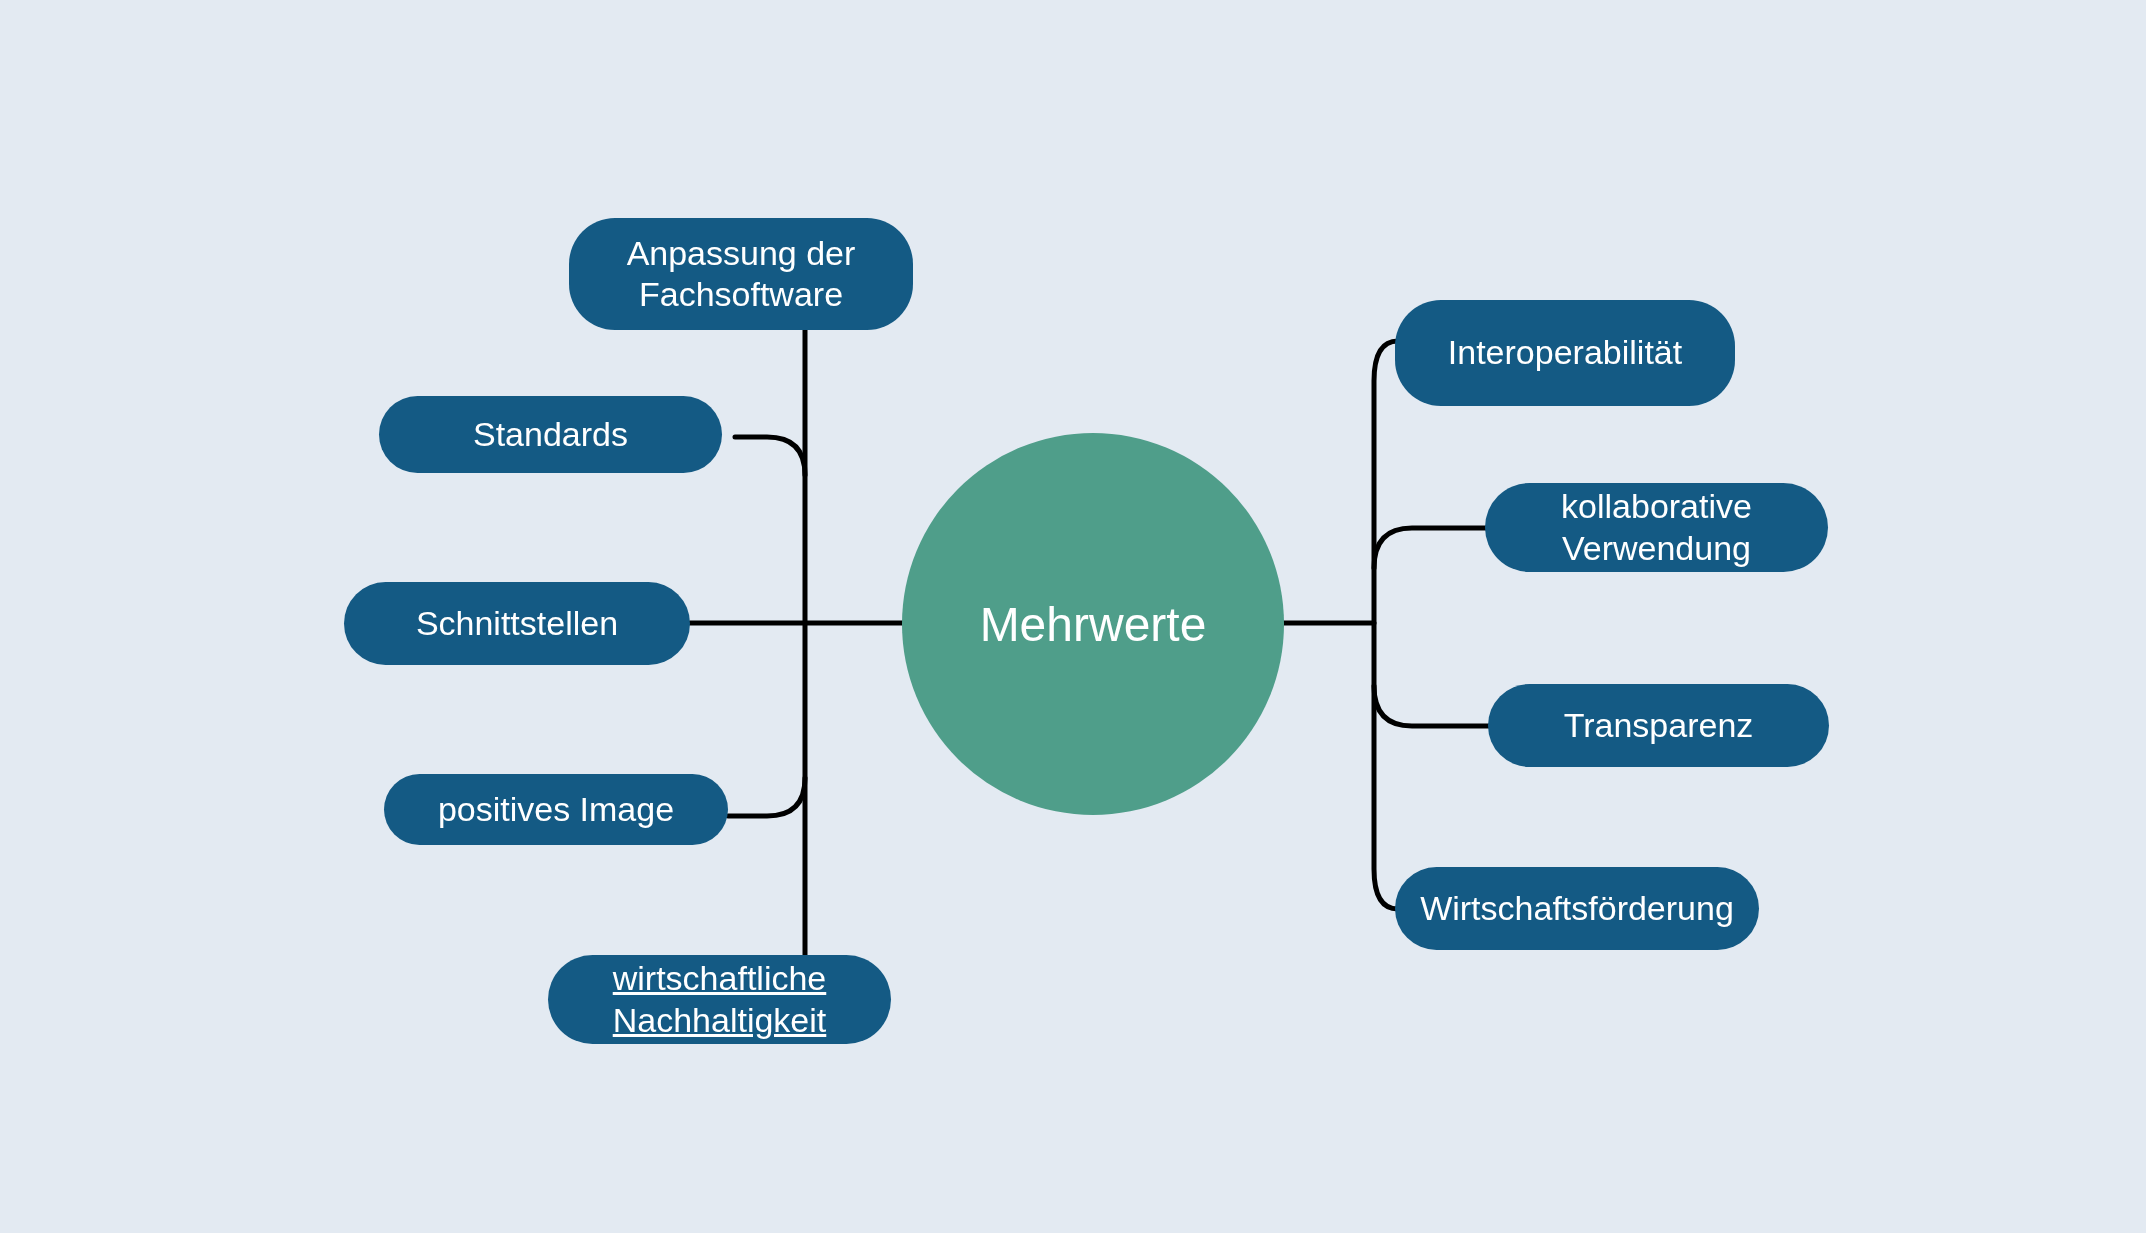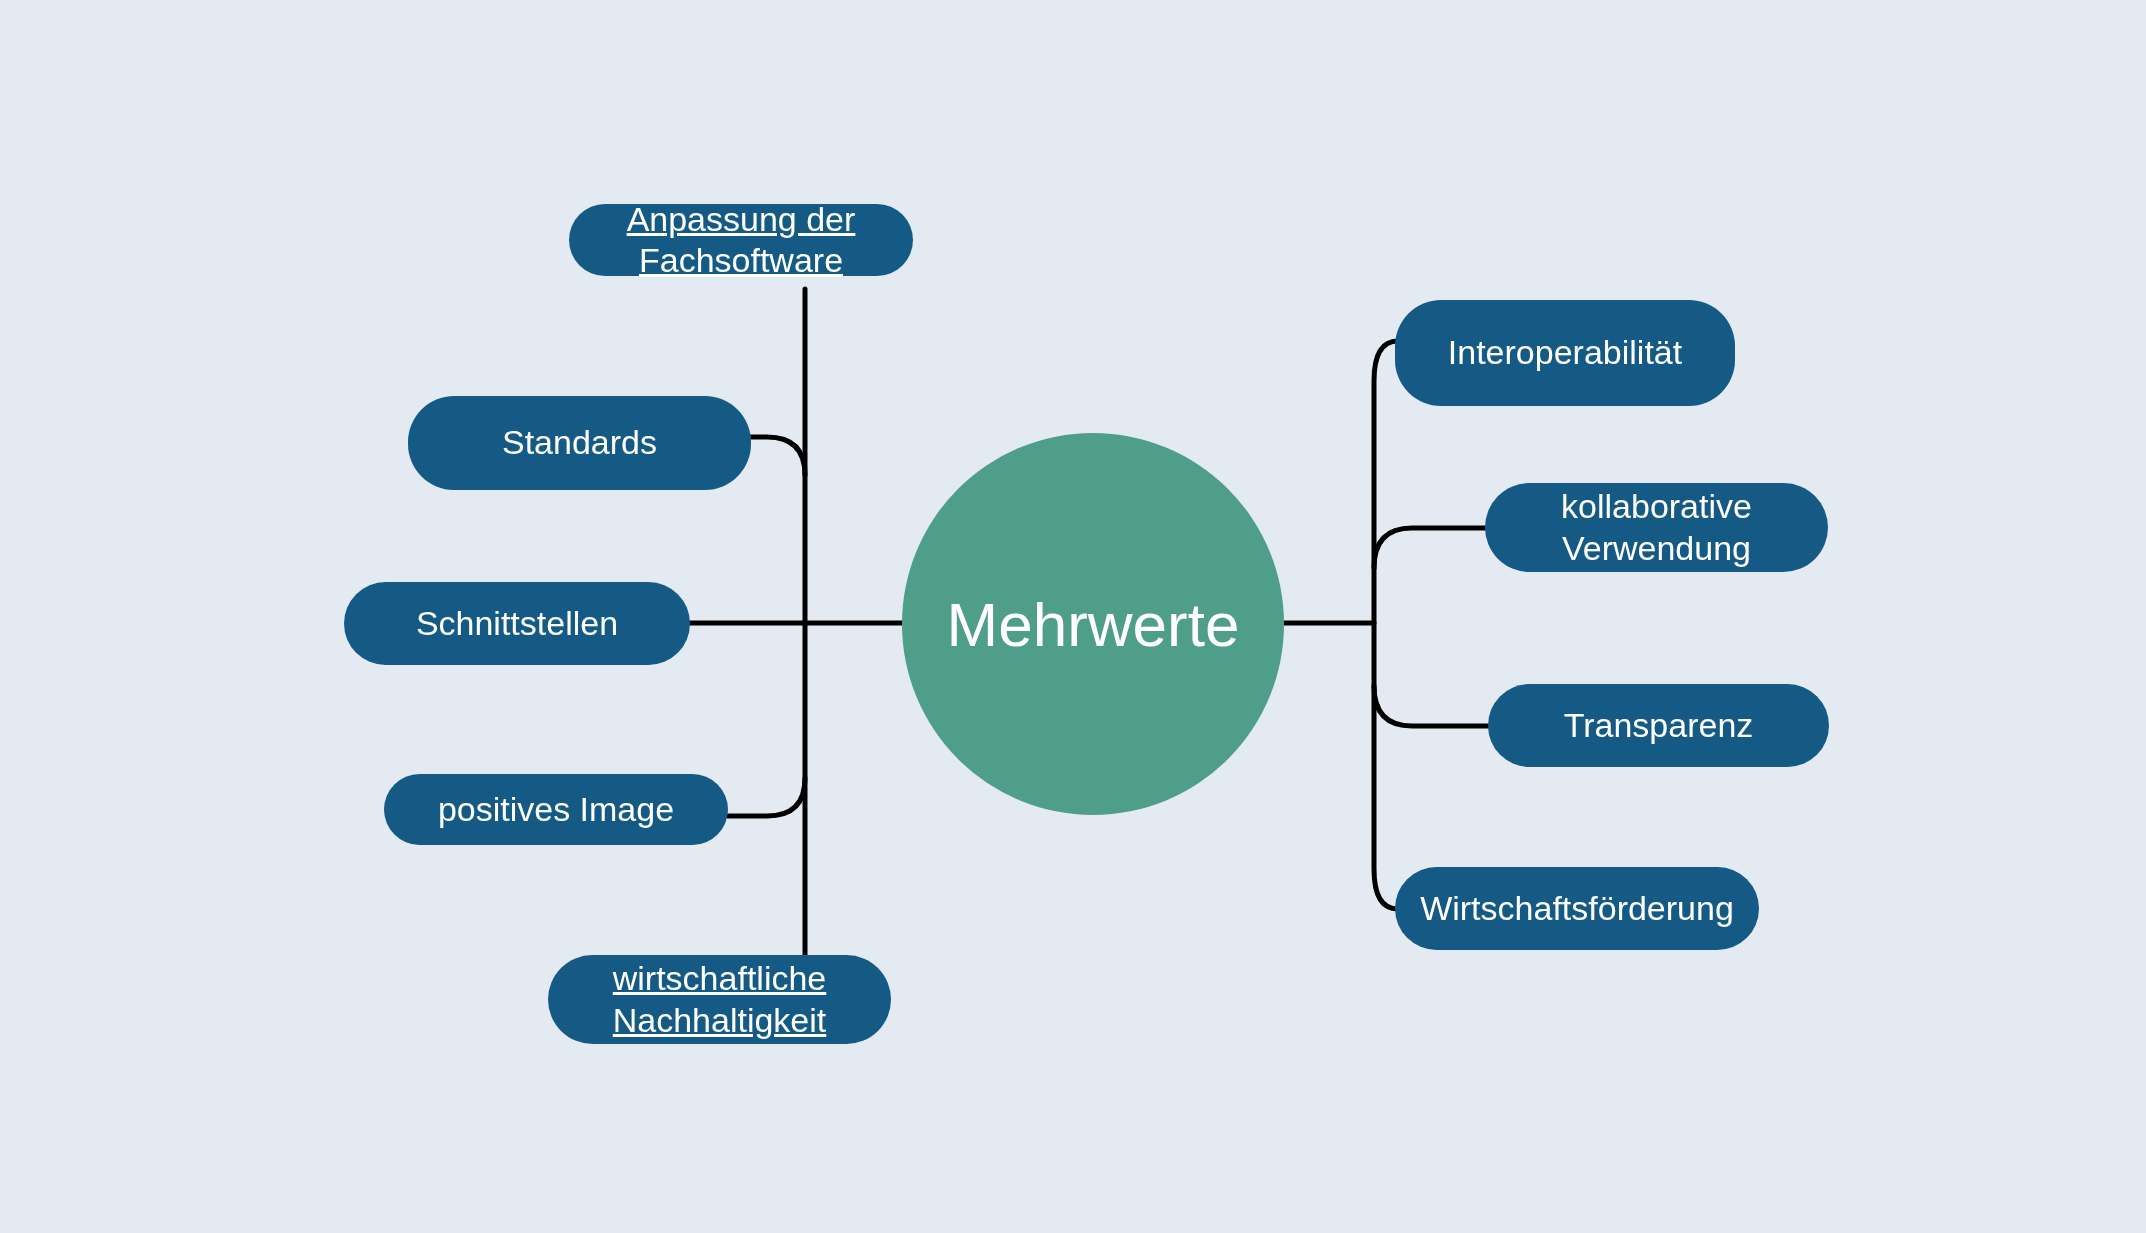--- a/index.html
+++ b/index.html
@@ -48,26 +48,26 @@
   .center-node {
     position: absolute;
     left: 902px; top: 433px;
     width: 382px; height: 382px;
     border-radius: 50%;
     background: var(--center-fill);
     color: var(--text);
     display: flex;
     align-items: center;
     justify-content: center;
-    font-size: 62px;
+    font-size: 48px;
     z-index: 2;
   }
   
-  #n-anpassung       { left: 569px;  top: 204px; width: 344px; height: 72px; text-decoration: underline; }
-  #n-standards       { left: 408px;  top: 396px; width: 343px; height: 94px; }
+  #n-anpassung       { left: 569px;  top: 218px; width: 344px; height: 112px; }
+  #n-standards       { left: 379px;  top: 396px; width: 343px; height: 77px; }
   #n-schnittstellen  { left: 344px;  top: 582px; width: 346px; height: 83px; align-items: center; }
   #n-positives-image { left: 384px;  top: 774px; width: 344px; height: 71px; }
   #n-wirtschaftliche { left: 548px;  top: 955px; width: 343px; height: 89px; text-decoration: underline; }
   
   #n-interoperabilitaet     { left: 1395px; top: 300px; width: 340px; height: 106px; }
   #n-kollaborative          { left: 1485px; top: 483px; width: 343px; height: 89px; }
   #n-transparenz            { left: 1488px; top: 684px; width: 341px; height: 83px; }
   #n-wirtschaftsfoerderung  { left: 1395px; top: 867px; width: 364px; height: 83px; }
 </style>
 </head>

